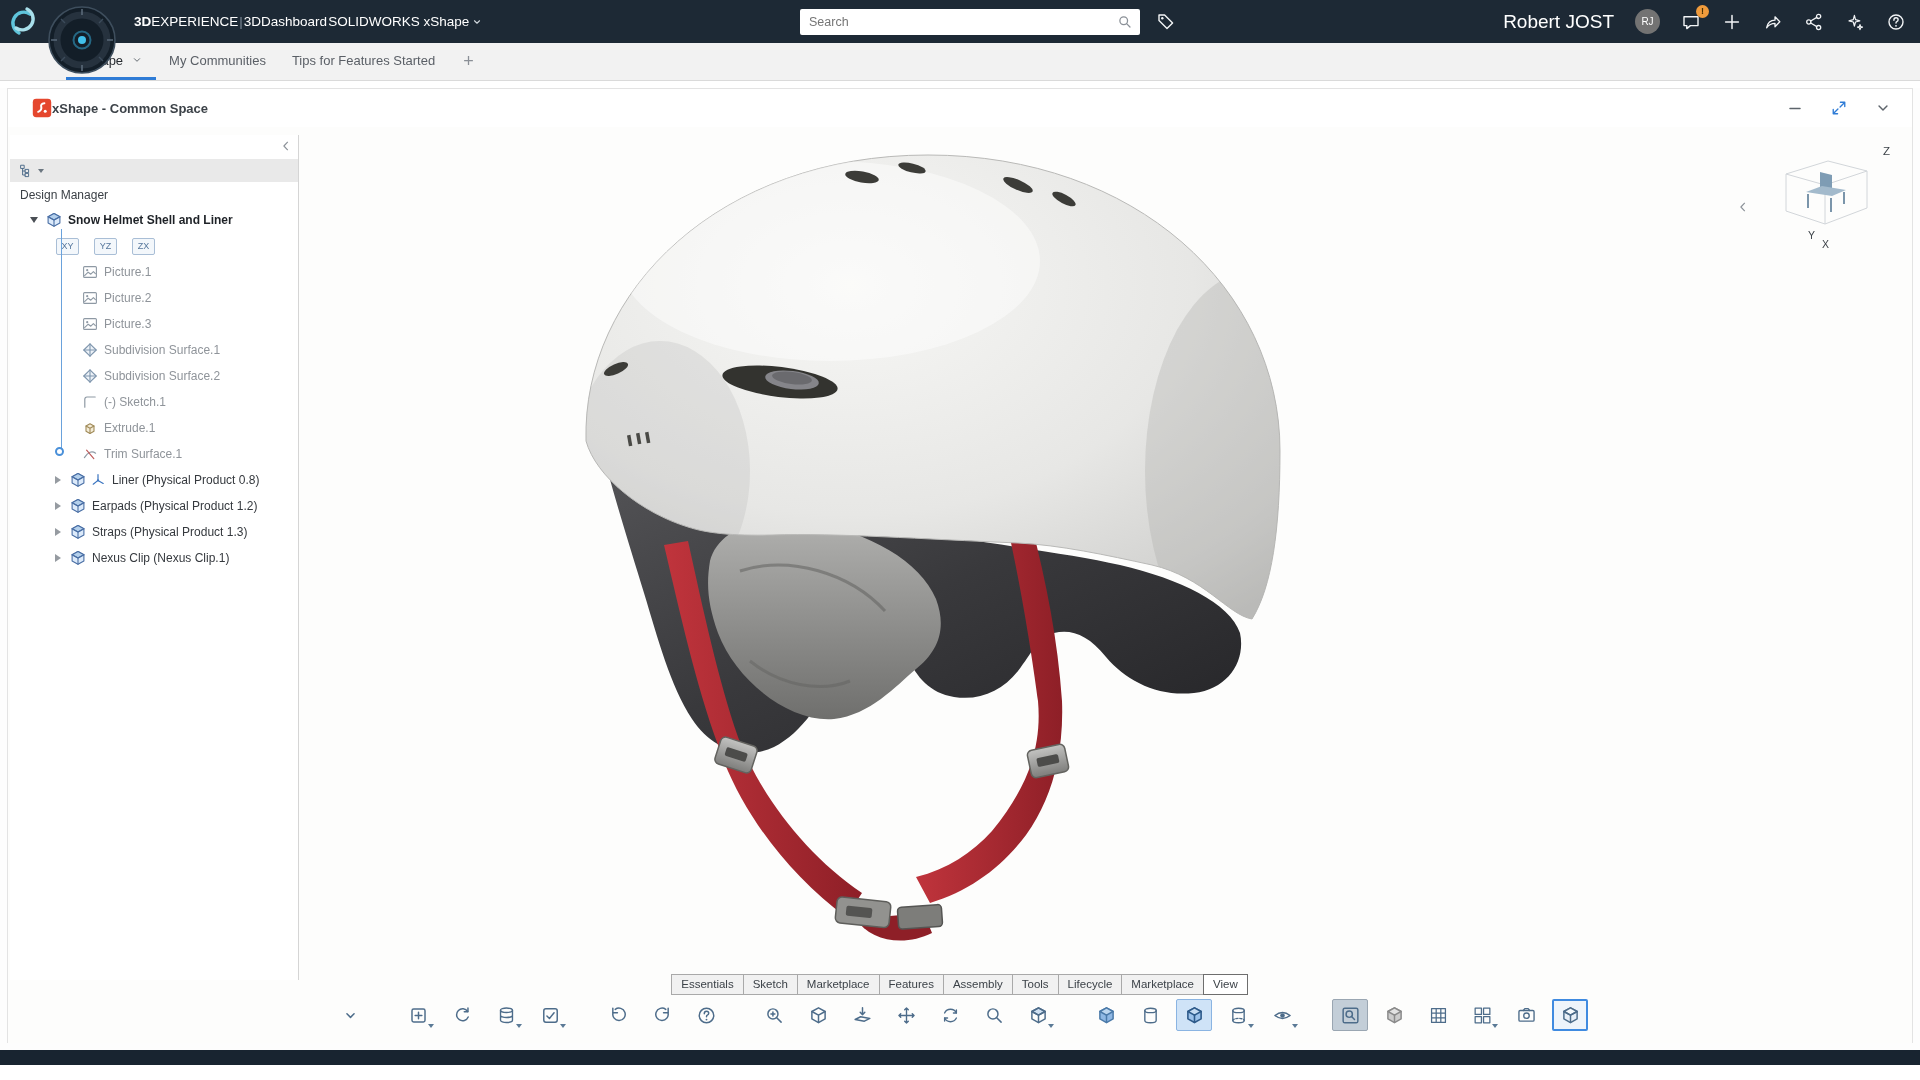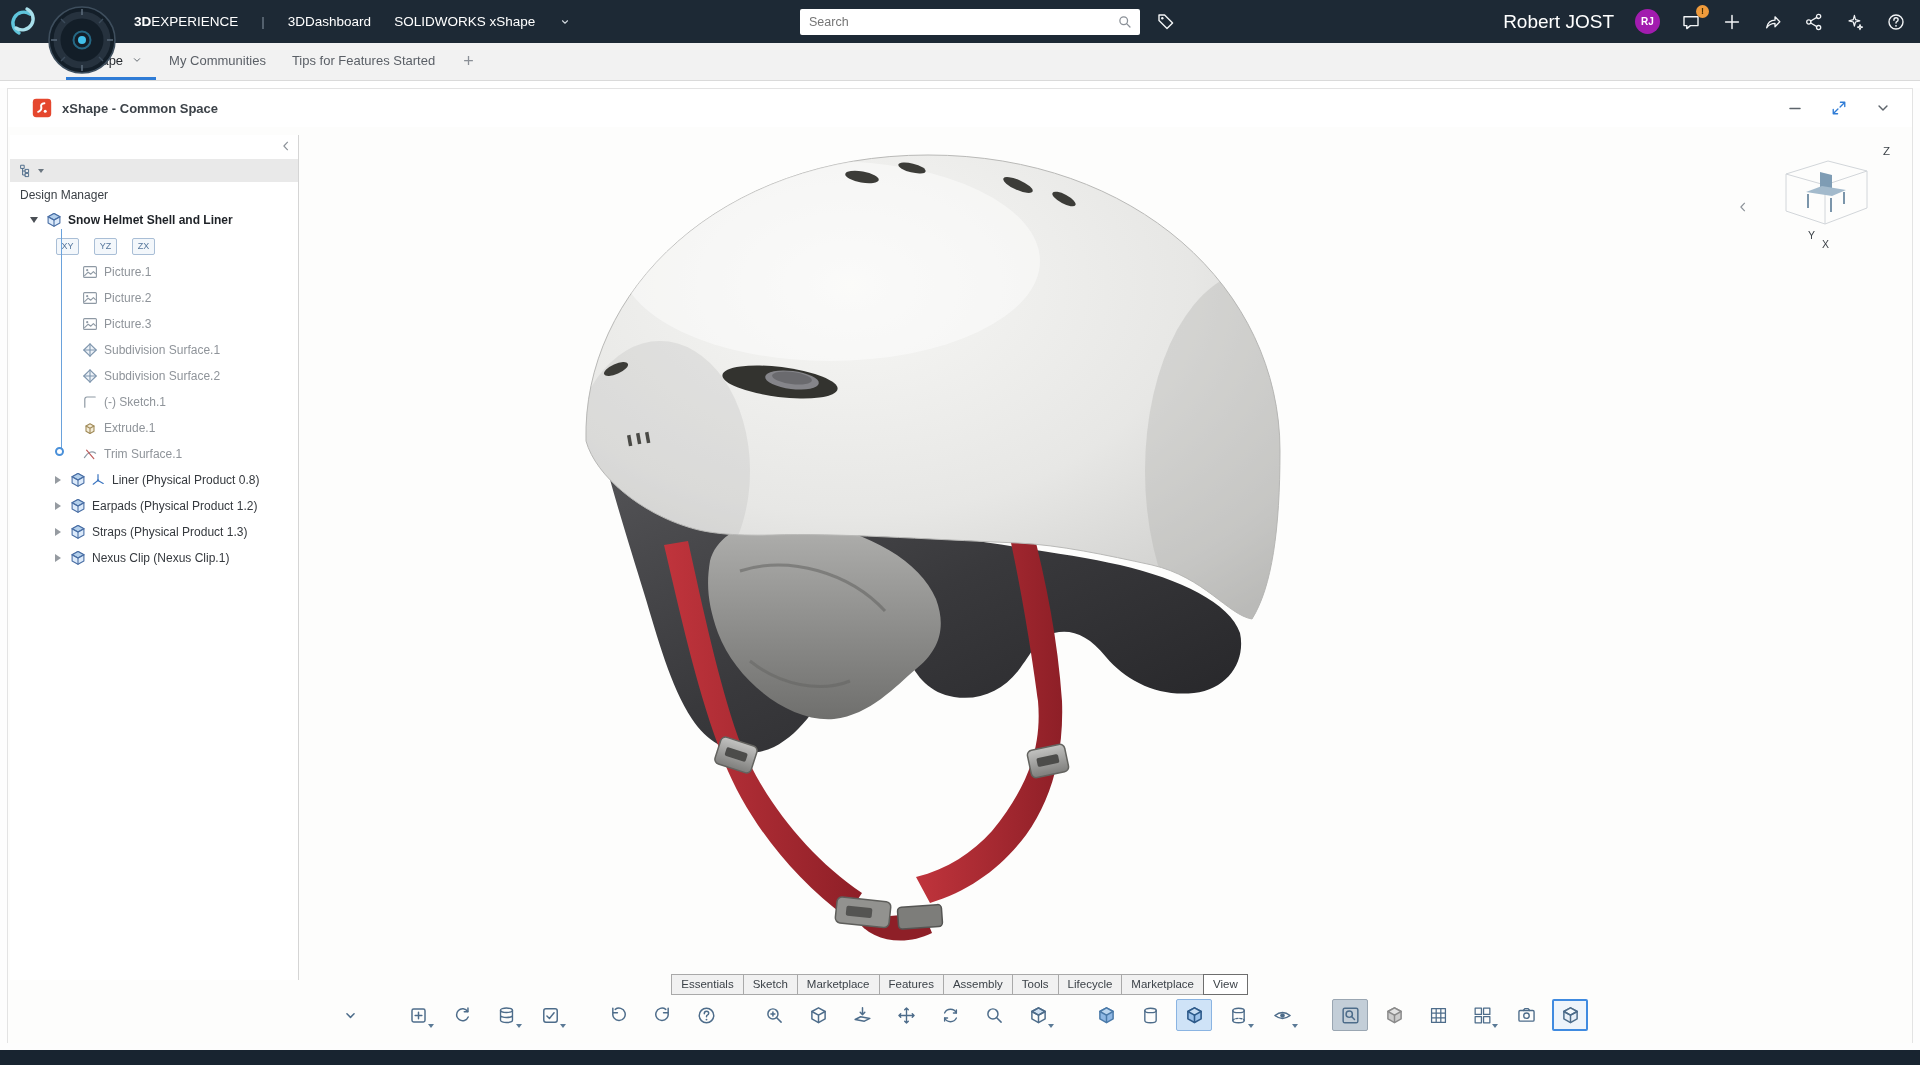--- a/index.html
+++ b/index.html
@@ -7,41 +7,41 @@
 body{font-family:"Liberation Sans",sans-serif;overflow:hidden;background:#fff;position:relative}
 span[data-icon],div[data-icon]{display:inline-block}
 [data-icon] svg{display:block}
 .i12{width:12px;height:12px}.i14{width:14px;height:14px}.i16{width:16px;height:16px}
 .i18{width:18px;height:18px}.i20{width:20px;height:20px}
 
 
 .topbar{height:43px;background:#1d2935;position:relative;z-index:30}
 .logo{position:absolute;left:6px;top:6px;width:34px;height:30px}
 .compass{position:absolute;left:47px;top:5px;width:70px;height:70px;z-index:40}
-.brand{position:absolute;left:134px;top:0;height:43px;display:flex;align-items:center;gap:23px;color:#fff;font-size:13.5px}
+.brand{position:absolute;left:134px;top:0;height:43px;display:flex;align-items:center;gap:1px;color:#fff;font-size:13.5px}
 .brand .divider{color:#7d8b99}
 .search-wrap{position:absolute;left:800px;top:9px;width:340px;height:26px;background:#fff;border-radius:2px;display:flex;align-items:center}
 .search-input{flex:1;border:none;outline:none;font-size:12.5px;padding:0 9px;color:#333;background:transparent;font-family:"Liberation Sans",sans-serif}
 .tag-btn{position:absolute;left:1156px;top:12px}
 .top-right{position:absolute;right:14px;top:0;height:43px;display:flex;align-items:center;gap:21px}
 .user-name{color:#fff;font-size:19px}
-.avatar{width:25px;height:25px;border-radius:50%;background:#a21caf;color:#fff;font-size:10px;font-weight:bold;display:flex;align-items:center;justify-content:center}
+.avatar{width:25px;height:25px;border-radius:50%;background:#737373;color:#fff;font-size:10px;font-weight:normal;display:flex;align-items:center;justify-content:center}
 .tico{position:relative}
 .badge{position:absolute;top:-7px;right:-8px;min-width:13px;height:13px;border-radius:7px;background:#f09b3c;color:#4a3000;font-size:9px;font-weight:bold;display:flex;align-items:center;justify-content:center;padding:0 2px}
 
 
 .tabbar{height:38px;background:#f2f2f2;border-bottom:1px solid #dadada;display:flex;align-items:stretch;padding-left:66px;position:relative;z-index:20}
 .tab{display:flex;align-items:center;gap:8px;padding:0 13px;font-size:13px;color:#5a5f66;border-bottom:3px solid transparent}
 .tab.active{color:#272b30;border-bottom-color:#2f7cd6}
 .newtab{display:flex;align-items:center;padding:0 15px;color:#8a8f96;font-size:18px}
 
 
 .workspace{height:962px;background:#fdfdfd}
 .app-window{margin:7px 7px 0;border:1px solid #e3e3e3;border-bottom:none;background:#fff;height:955px;position:relative}
-.app-header{height:38px;display:flex;align-items:center;padding-left:24px;gap:10px}
+.app-header{height:38px;display:flex;align-items:center;padding-left:24px;gap:0}
 .app-title{font-size:13px;color:#3c4248;font-weight:bold}
 .header-right{position:absolute;right:20px;top:10px;display:flex;gap:26px}
 .app-body{position:relative;height:916px;background:#fdfdfc}
 
 
 .left-panel{position:absolute;left:2px;top:8px;width:289px;height:845px;border-right:1px solid #d5d5d5;background:#fff;z-index:10}
 .panel-head{height:24px;position:relative}
 .panel-collapse{position:absolute;right:5px;top:4px}
 .panel-toolbar{height:23px;background:#e9e9e9;display:flex;align-items:center;padding-left:9px;gap:3px}
 .ptool-caret{width:0;height:0;border-left:3.5px solid transparent;border-right:3.5px solid transparent;border-top:4.5px solid #6b7680}

